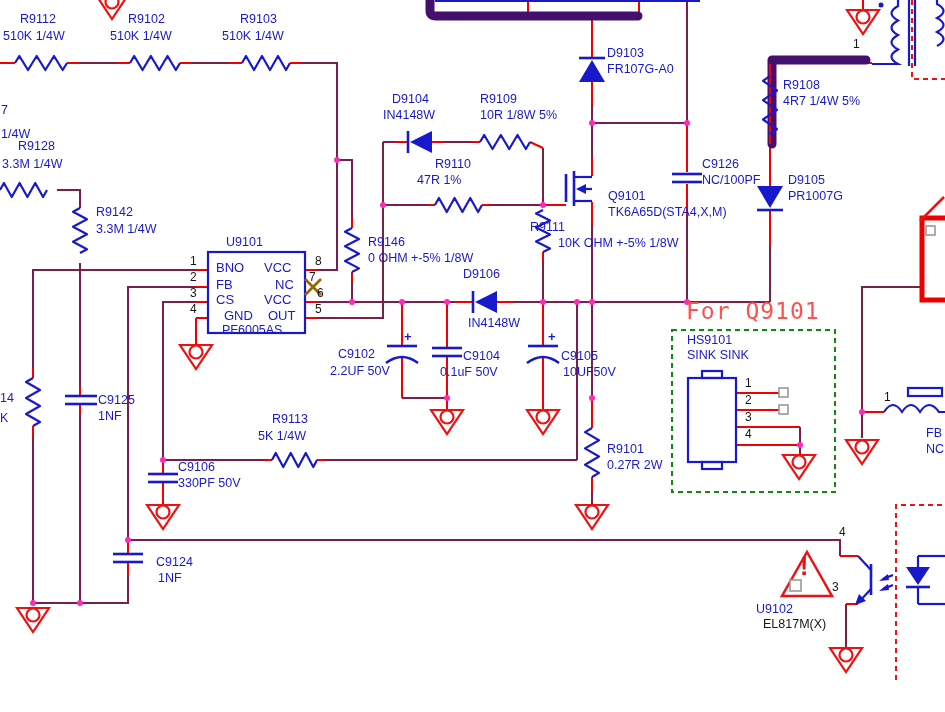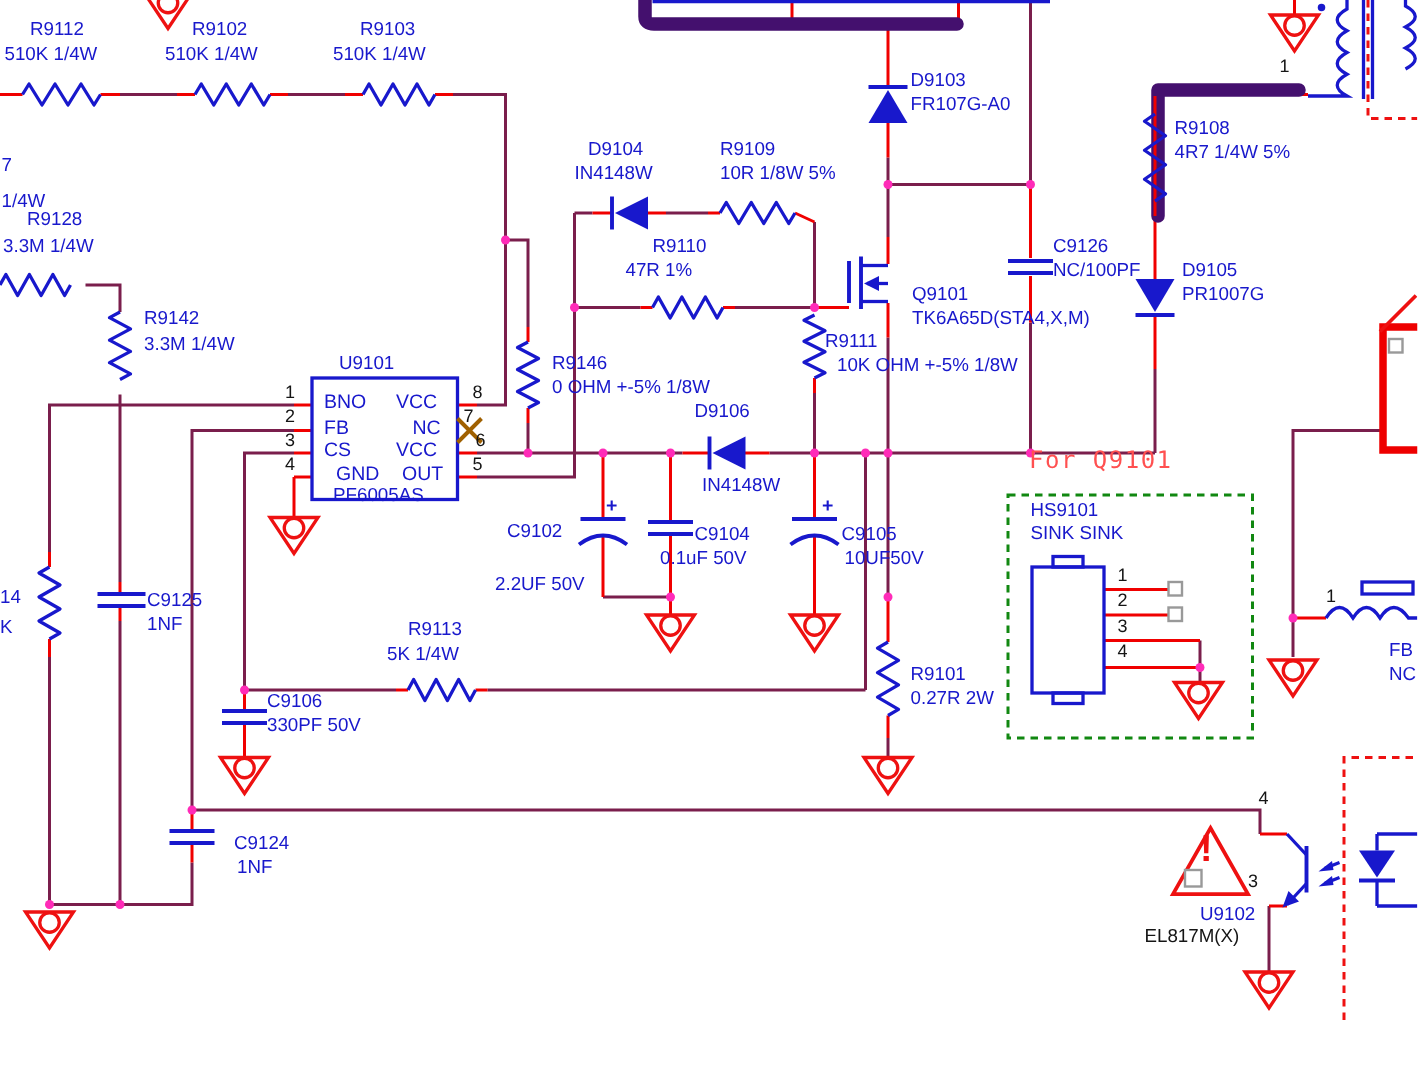--- a/index.html
+++ b/index.html
@@ -2,21 +2,21 @@
 <html><head>
 <meta charset="utf-8">
 <style>
   html,body{margin:0;padding:0;background:#fff}
   .canvas{position:relative;width:945px;height:712px;overflow:hidden;background:#fff;
           font-family:"Liberation Sans",sans-serif}
   .canvas svg{position:absolute;left:0;top:0}
   .lbl{position:absolute;white-space:nowrap;font-size:12.5px;line-height:1.05;color:#1818CC}
   .blk{color:#151515;font-size:12px}
   .icpin{font-size:13px}
-  .note{font-family:"DejaVu Sans Mono",monospace;font-size:16px;color:#FF5050;letter-spacing:1px}
+  .note{font-family:"DejaVu Sans Mono",monospace;font-size:23px;color:#FF5050;letter-spacing:1px}
   .mark{color:#EE1111;font-weight:bold;font-size:25px}
   .plus{font-size:13px;font-weight:bold}
   
   .w{stroke:#7A1E4C;stroke-width:2;fill:none}
   .r{stroke:#F00000;stroke-width:2;fill:none}
   .b{stroke:#1818CC;stroke-width:2.2;fill:none}
   .b25{stroke:#1818CC;stroke-width:2.6;fill:none}
   .bf{fill:#1818CC;stroke:none}
   .bus{stroke:#44106E;stroke-width:9;fill:none;stroke-linecap:round;stroke-linejoin:round}
   .g{stroke:#EE1111;stroke-width:2.2;fill:none}
@@ -359,21 +359,21 @@
 <div class="lbl" style="left:417px;top:174px">47R 1%</div>
 <div class="lbl" style="left:783px;top:79px">R9108</div>
 <div class="lbl" style="left:783px;top:95px">4R7 1/4W 5%</div>
 
 <div class="lbl" style="left:702px;top:158px">C9126</div>
 <div class="lbl" style="left:702px;top:174px">NC/100PF</div>
 <div class="lbl" style="left:788px;top:174px">D9105</div>
 <div class="lbl" style="left:788px;top:190px">PR1007G</div>
 <div class="lbl" style="left:608px;top:190px">Q9101</div>
 <div class="lbl" style="left:608px;top:206px">TK6A65D(STA4,X,M)</div>
-<div class="lbl" style="left:550px;top:221px">R9111</div>
+<div class="lbl" style="left:530px;top:221px">R9111</div>
 <div class="lbl" style="left:558px;top:237px">10K OHM +-5% 1/8W</div>
 <div class="lbl" style="left:368px;top:236px">R9146</div>
 <div class="lbl" style="left:368px;top:252px">0 OHM +-5% 1/8W</div>
 <div class="lbl" style="left:463px;top:268px">D9106</div>
 <div class="lbl" style="left:468px;top:317px">IN4148W</div>
 
 <div class="lbl" style="left:226px;top:236px">U9101</div>
 <div class="lbl" style="left:222px;top:324px">PF6005AS</div>
 <div class="lbl icpin" style="left:216px;top:261px">BNO</div>
 <div class="lbl icpin" style="left:216px;top:278px">FB</div>
@@ -386,21 +386,21 @@
 <div class="lbl blk" style="left:190px;top:255px">1</div>
 <div class="lbl blk" style="left:190px;top:271px">2</div>
 <div class="lbl blk" style="left:190px;top:287px">3</div>
 <div class="lbl blk" style="left:190px;top:303px">4</div>
 <div class="lbl blk" style="left:315px;top:255px">8</div>
 <div class="lbl blk" style="left:309px;top:271px">7</div>
 <div class="lbl blk" style="left:317px;top:287px">6</div>
 <div class="lbl blk" style="left:315px;top:303px">5</div>
 
 <div class="lbl" style="left:338px;top:348px">C9102</div>
-<div class="lbl" style="left:330px;top:383px">2.2UF 50V</div>
+<div class="lbl" style="left:330px;top:365px">2.2UF 50V</div>
 <div class="lbl plus" style="left:404px;top:330px">+</div>
 <div class="lbl" style="left:463px;top:350px">C9104</div>
 <div class="lbl" style="left:440px;top:366px">0.1uF 50V</div>
 <div class="lbl" style="left:561px;top:350px">C9105</div>
 <div class="lbl" style="left:563px;top:366px">10UF50V</div>
 <div class="lbl plus" style="left:548px;top:330px">+</div>
 
 <div class="lbl note" style="left:686px;top:299px">For Q9101</div>
 <div class="lbl" style="left:687px;top:334px">HS9101</div>
 <div class="lbl" style="left:687px;top:349px">SINK SINK</div>
@@ -416,21 +416,21 @@
 <div class="lbl" style="left:607px;top:443px">R9101</div>
 <div class="lbl" style="left:607px;top:459px">0.27R 2W</div>
 <div class="lbl" style="left:98px;top:394px">C9125</div>
 <div class="lbl" style="left:98px;top:410px">1NF</div>
 <div class="lbl" style="left:0px;top:392px">14</div>
 <div class="lbl" style="left:0px;top:412px">K</div>
 <div class="lbl" style="left:156px;top:556px">C9124</div>
 <div class="lbl" style="left:158px;top:572px">1NF</div>
 
 <div class="lbl mark" style="left:800px;top:553px">!</div>
-<div class="lbl" style="left:800px;top:603px">U9102</div>
+<div class="lbl" style="left:756px;top:603px">U9102</div>
 <div class="lbl blk" style="left:763px;top:618px;font-size:12.5px">EL817M(X)</div>
 <div class="lbl blk" style="left:839px;top:526px">4</div>
 <div class="lbl blk" style="left:832px;top:581px">3</div>
 
 <div class="lbl blk" style="left:853px;top:38px">1</div>
 <div class="lbl blk" style="left:884px;top:391px">1</div>
 <div class="lbl" style="left:926px;top:427px">FB</div>
 <div class="lbl" style="left:926px;top:443px">NC</div>
 
 </div>

